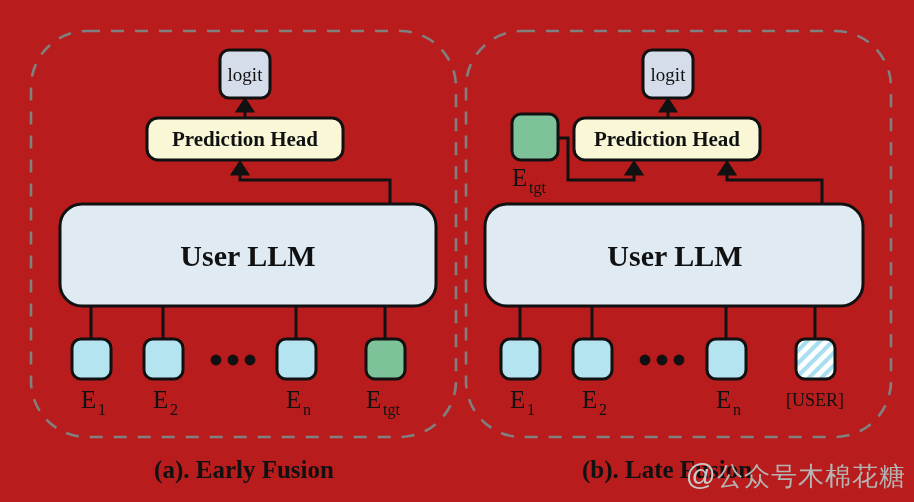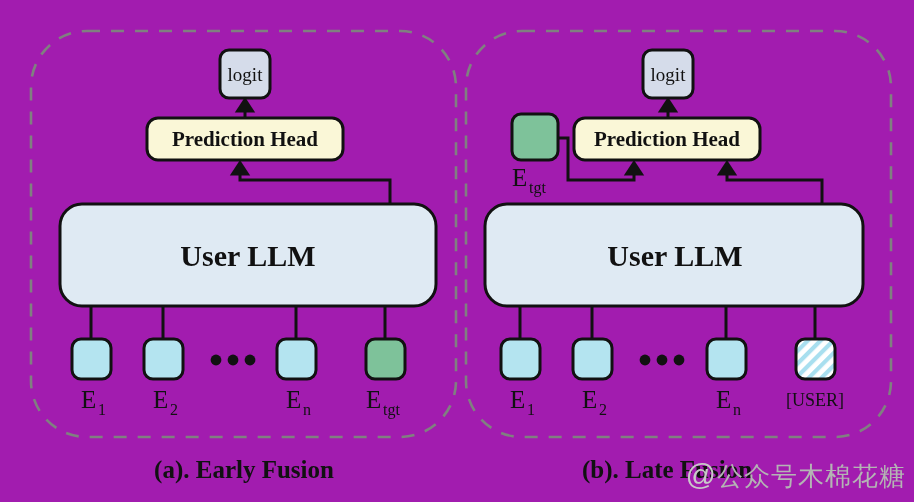--- a/index.html
+++ b/index.html
@@ -7,21 +7,21 @@
     padding: 0;
     background: #ffffff;
   }
   body {
     font-family: "Liberation Serif", "DejaVu Serif", serif;
   }
   #canvas {
     position: relative;
     width: 914px;
     height: 502px;
-    background: #a21caf;
+    background: #b91c1c;
     overflow: hidden;
   }
   svg.diagram {
     position: absolute;
     left: 0;
     top: 0;
     width: 914px;
     height: 502px;
   }
   .panel-border {

